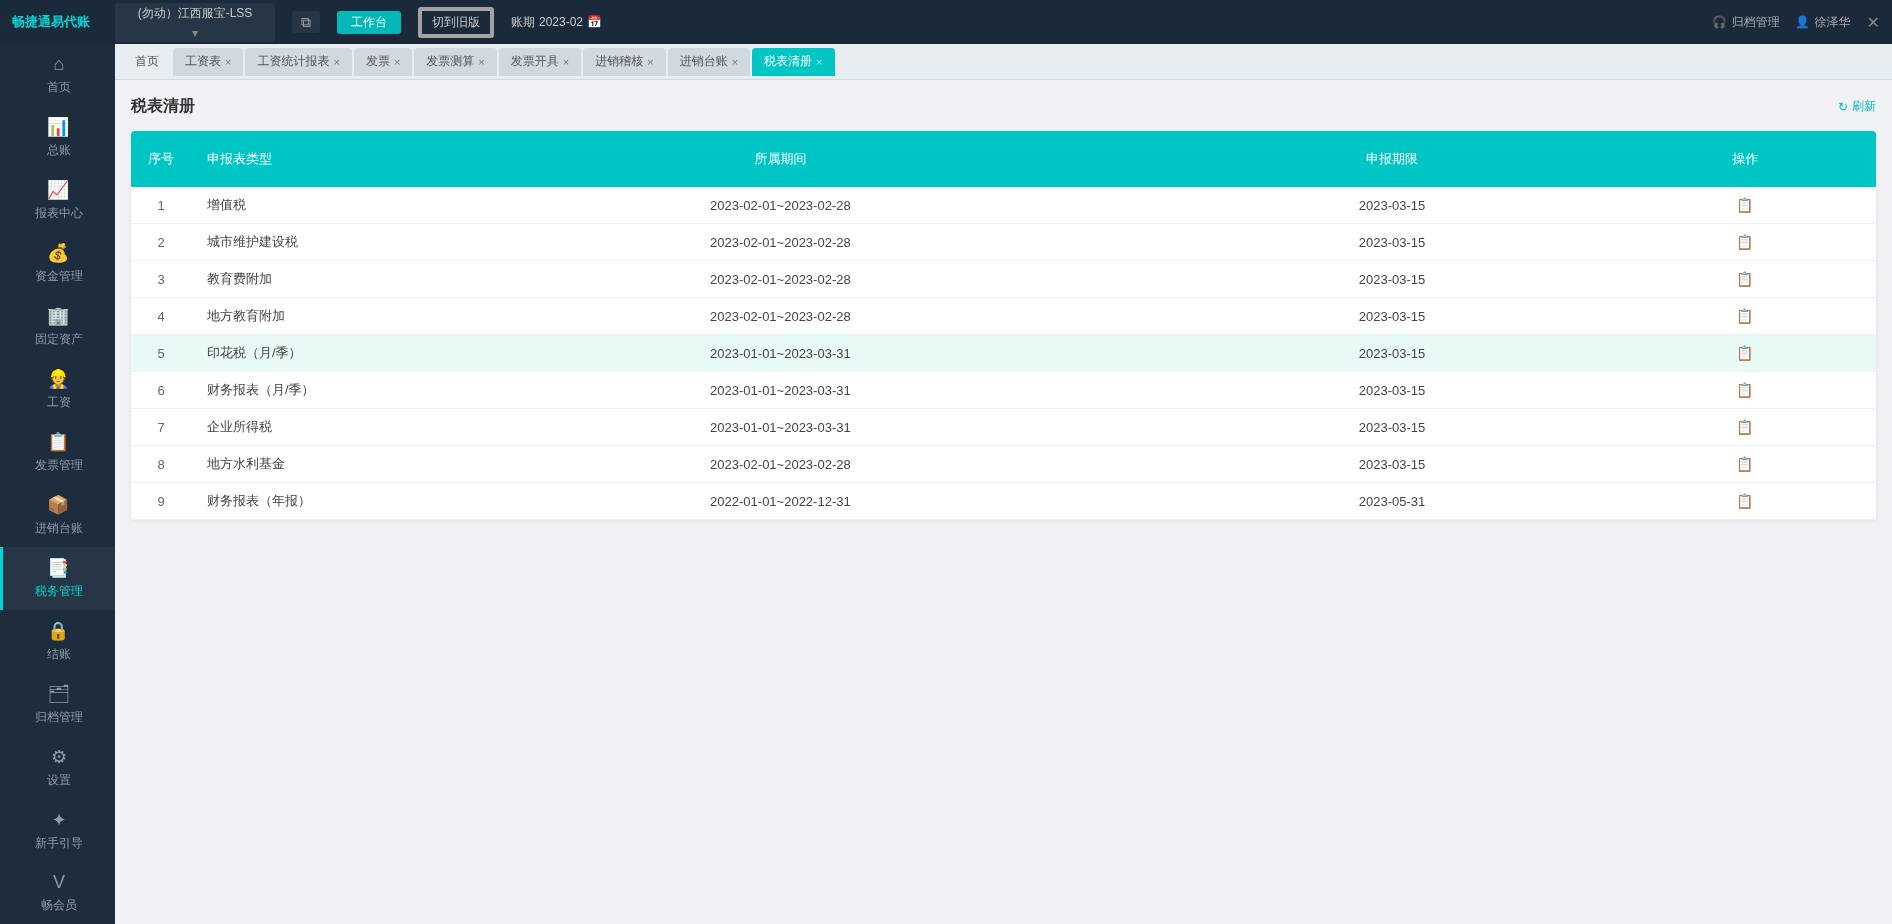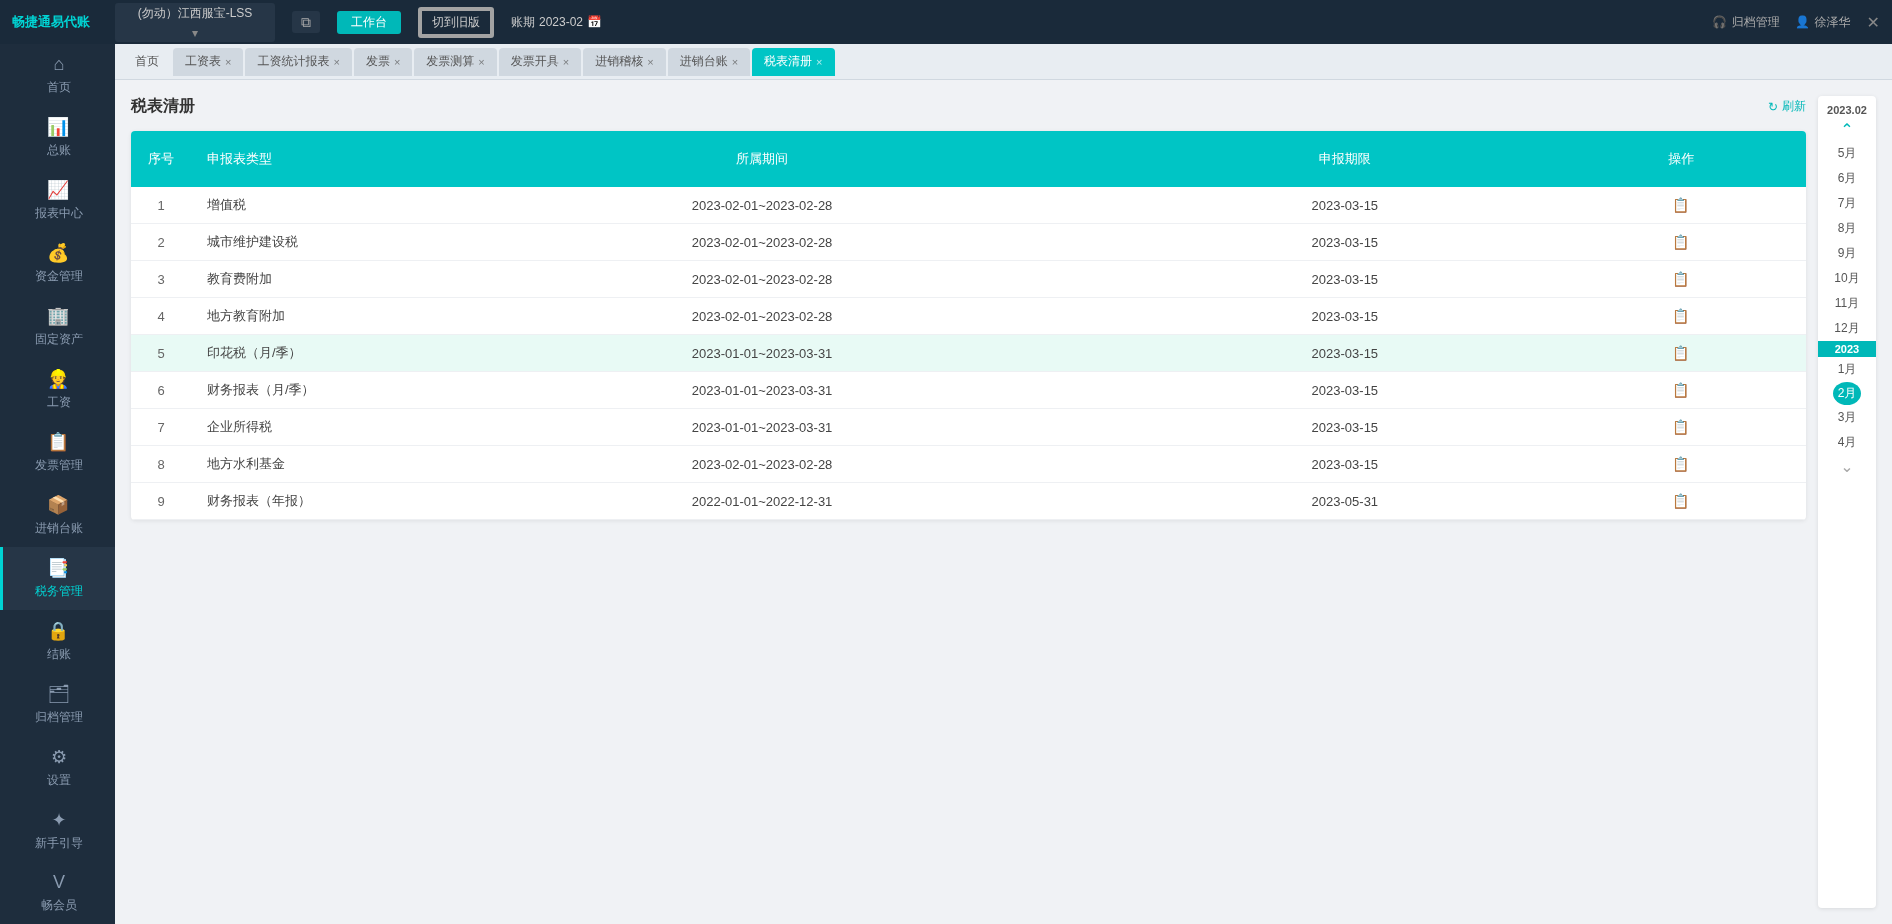--- a/index.html
+++ b/index.html
@@ -288,34 +288,16 @@
       <td>9</td>
       <td>财务报表（年报）</td>
       <td>2022-01-01~2022-12-31</td>
       <td>2023-05-31</td>
       <td><span class="action-icon">📋</span></td>
     </tr>
             </tbody>
         </table>
       </div>
 
-      <div class="date-panel">
-        <div class="date-panel-header">2023.02</div>
-        <div class="nav-up">⌃</div>
-        <div class="date-item">5月</div>
-        <div class="date-item">6月</div>
-        <div class="date-item">7月</div>
-        <div class="date-item">8月</div>
-        <div class="date-item">9月</div>
-        <div class="date-item">10月</div>
-        <div class="date-item">11月</div>
-        <div class="date-item">12月</div>
-        <div class="date-item year-label">2023</div>
-        <div class="date-item">1月</div>
-        <div class="date-item active">2月</div>
-        <div class="date-item">3月</div>
-        <div class="date-item">4月</div>
-        <div class="nav-down">⌄</div>
-      </div>
 
     </div>
   </div>
 </div>
 
 </body></html>

